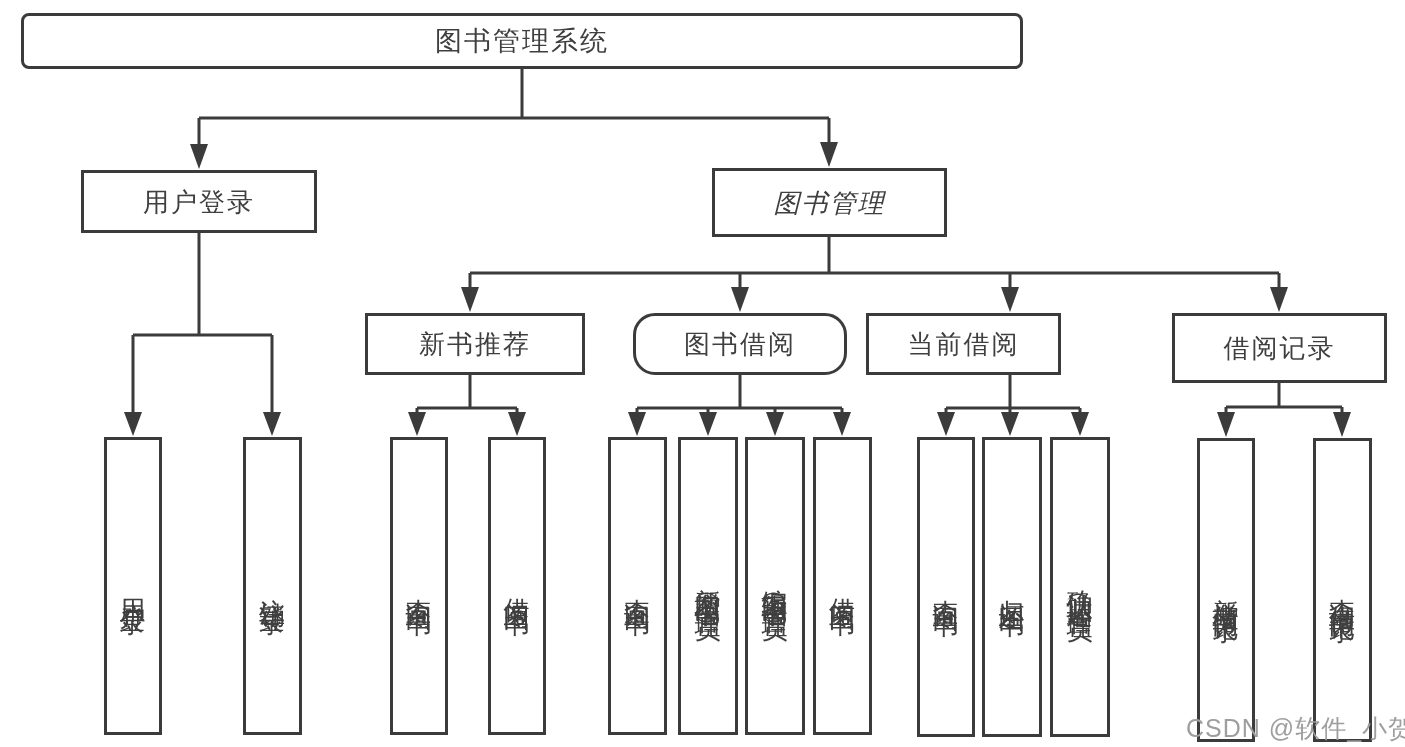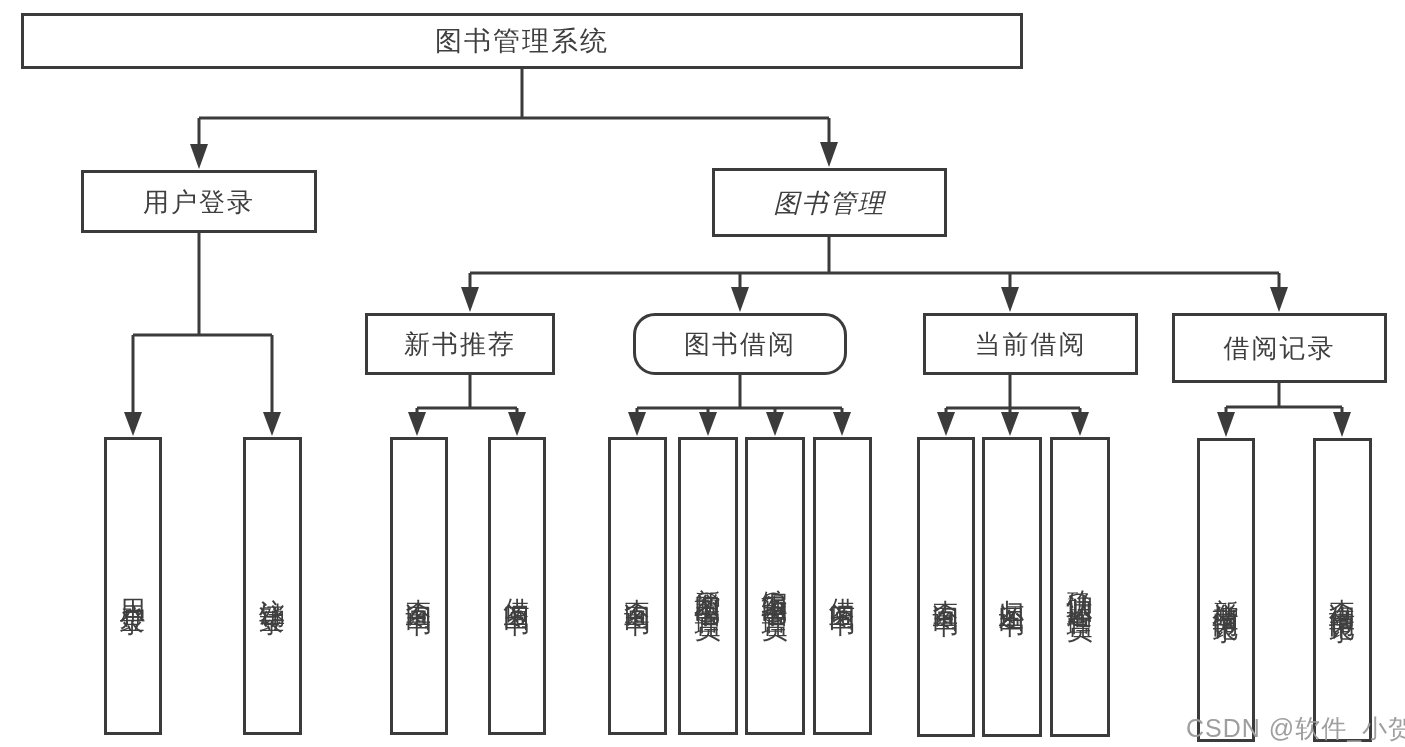--- a/index.html
+++ b/index.html
@@ -98,38 +98,38 @@
 
       <polygon points="937,412 955,412 946,436"></polygon>
       <polygon points="1001,412 1019,412 1010,436"></polygon>
       <polygon points="1071,412 1089,412 1080,436"></polygon>
 
       <polygon points="1217,412 1235,412 1226,437"></polygon>
       <polygon points="1333,412 1351,412 1342,437"></polygon>
     </g>
   </svg>
 
-  <div class="node hbox rootbox" style="left:21px; top:13px; width:1002px; height:56px;">
+  <div class="node hbox rootbox" style="left:21px; top:13px; width:1002px; height:56px;border-radius:8px;">
     <span>图书管理系统</span>
   </div>
 
   <div class="node hbox" style="left:81px; top:170px; width:236px; height:63px;">
     <span>用户登录</span>
   </div>
   <div class="node hbox" style="left:712px; top:168px; width:235px; height:69px;font-style:italic;">
     <span>图书管理</span>
   </div>
 
-  <div class="node hbox" style="left:365px; top:313px; width:190px; height:62px;">
+  <div class="node hbox" style="left:365px; top:313px; width:220px; height:62px;">
     <span>新书推荐</span>
   </div>
   <div class="node hbox" style="left:633px; top:313px; width:214px; height:62px;border-radius:22px;">
     <span>图书借阅</span>
   </div>
-  <div class="node hbox" style="left:923px; top:313px; width:215px; height:62px;">
+  <div class="node hbox" style="left:866px; top:313px; width:195px; height:62px;">
     <span>当前借阅</span>
   </div>
   <div class="node hbox" style="left:1172px; top:313px; width:215px; height:70px;">
     <span>借阅记录</span>
   </div>
 
   <div class="node vbox" style="left:104px; top:437px; width:58px; height:298px;">
     <span>用户登录</span>
   </div>
   <div class="node vbox" style="left:243px; top:437px; width:59px; height:298px;">

